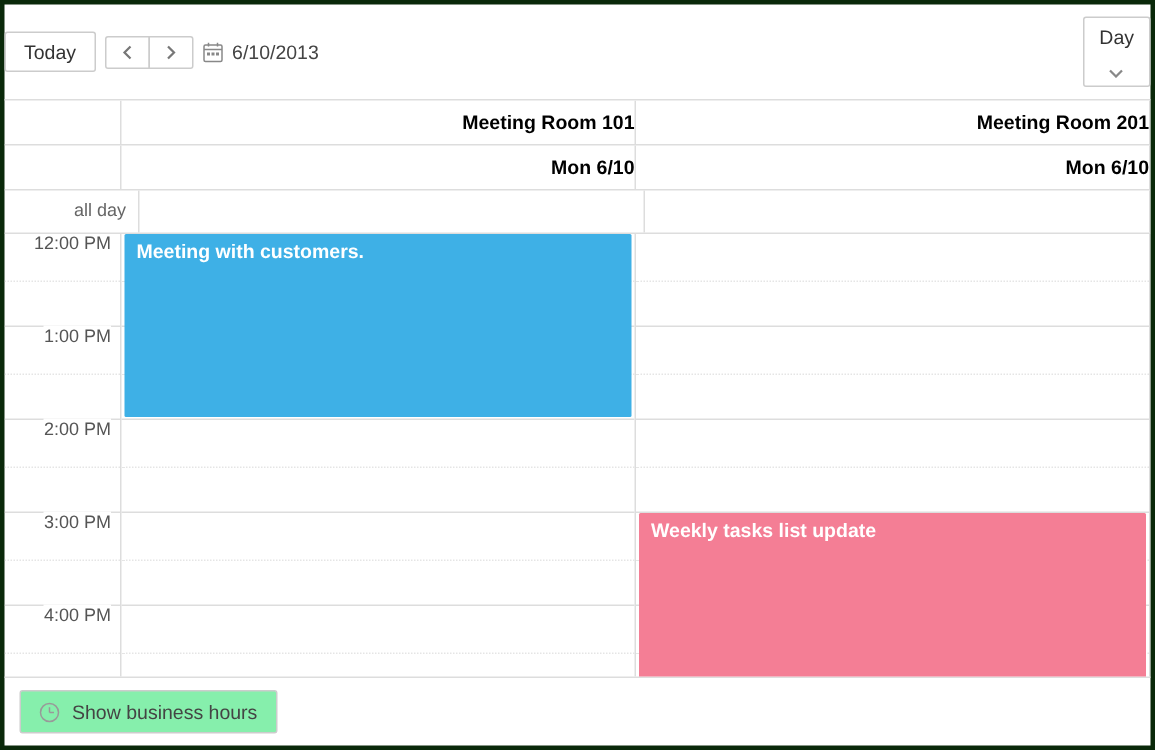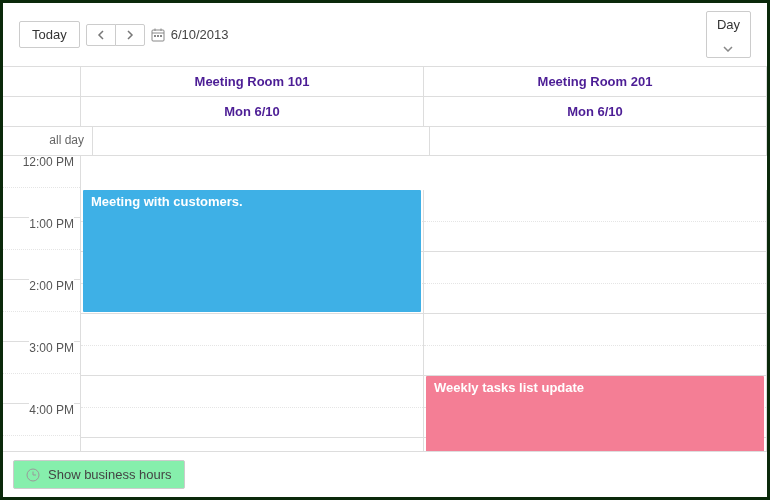--- a/index.html
+++ b/index.html
@@ -1,42 +1,42 @@
 <!DOCTYPE html>
 <html><head>
 <meta charset="utf-8">
 <style>
   * { box-sizing: border-box; margin: 0; padding: 0; }
   html, body { width: 770px; height: 500px; font-family: Arial, Helvetica, sans-serif; font-size: 13px; color: #2e2e2e; }
   .frame { width: 770px; height: 500px; border: 3px solid #0a290a; background: #fff; position: relative; display: flex; flex-direction: column; }
-  .toolbar { display: flex; align-items: center; padding: 8px 16px; gap: 6px; }
+  .toolbar { display: flex; align-items: center; padding: 8px 0; gap: 6px; }
   .btn { border: 1px solid #ccc; background: #fff; padding: 5px 12px; border-radius: 2px; cursor: pointer; font-size: 13px; color: #333; }
   .btn-group { display: inline-flex; }
   .btn-group .btn { border-radius: 0; }
   .btn-group .btn:first-child { border-top-left-radius: 2px; border-bottom-left-radius: 2px; }
   .btn-group .btn:last-child { border-top-right-radius: 2px; border-bottom-right-radius: 2px; margin-left: -1px; }
   .btn-nav { padding: 5px 10px; color: #666; }
   .date-display { display: inline-flex; align-items: center; gap: 6px; margin-left: 0; color: #444; }
   .cal-icon { color: #777; }
   .spacer { flex: 1; }
   .view-select { border: 1px solid #ccc; padding: 5px 10px; border-radius: 2px; cursor: pointer; display: inline-flex; align-items: center; gap: 14px; color: #333; flex-direction: column; }
   .chev { color: #888; font-size: 11px; }
 
   .sched { border-top: 1px solid #ddd; position: relative; flex: 1; overflow: hidden; }
   .header-row { display: flex; border-bottom: 1px solid #ddd; }
   .header-row .time-col { flex: 0 0 78px; border-right: 1px solid #ddd; }
-  .header-row .room-col { flex: 1; text-align: center; font-weight: bold; color: #4c1d95; padding: 7px 0; border-right: 1px solid #ddd; }
+  .header-row .room-col { flex: 1; text-align: right; font-weight: bold; color: #000000; padding: 7px 0; border-right: 1px solid #ddd; }
   .allday-row { display: flex; border-bottom: 1px solid #ddd; }
   .allday-row .time-col { flex: 0 0 78px; text-align: right; padding: 6px 8px; color: #666; border-right: 1px solid #ddd; font-size: 12px; margin-left: 12px; }
   .allday-row .slot { flex: 1; border-right: 1px solid #ddd; height: 28px; }
 
   .grid-wrap { position: relative; height: 310px; overflow: hidden; }
   .grid { display: flex; position: relative; height: 100%; }
   .grid .time-col { flex: 0 0 78px; border-right: 1px solid #ddd; }
-  .grid .room { flex: 1; border-right: 1px solid #ddd; position: relative; margin-top: 34px; }
+  .grid .room { flex: 1; border-right: 1px solid #ddd; position: relative; }
   .hour { height: 62px; border-bottom: 1px solid #ddd; position: relative; }
   .hour::after { content: ""; position: absolute; left: 0; right: 0; top: 50%; border-top: 1px dotted #e5e5e5; }
   .time-label { position: absolute; right: 6px; top: -1px; font-size: 12px; color: #555; background: #fff; padding-right: 0; }
   .time-col .hour { border-right: none; }
 
   .event { position: absolute; left: 2px; right: 2px; color: #fff; font-weight: bold; font-size: 13px; padding: 4px 8px; overflow: hidden; border-radius: 1px; }
 
   .footer { border-top: 1px solid #ddd; padding: 8px 10px; }
   .biz-btn { border: 1px solid #ccc; background: #86efac; padding: 6px 12px; display: inline-flex; align-items: center; gap: 8px; color: #444; cursor: pointer; border-radius: 2px; font-size: 13px; }
   .clock-icon { color: #888; }

